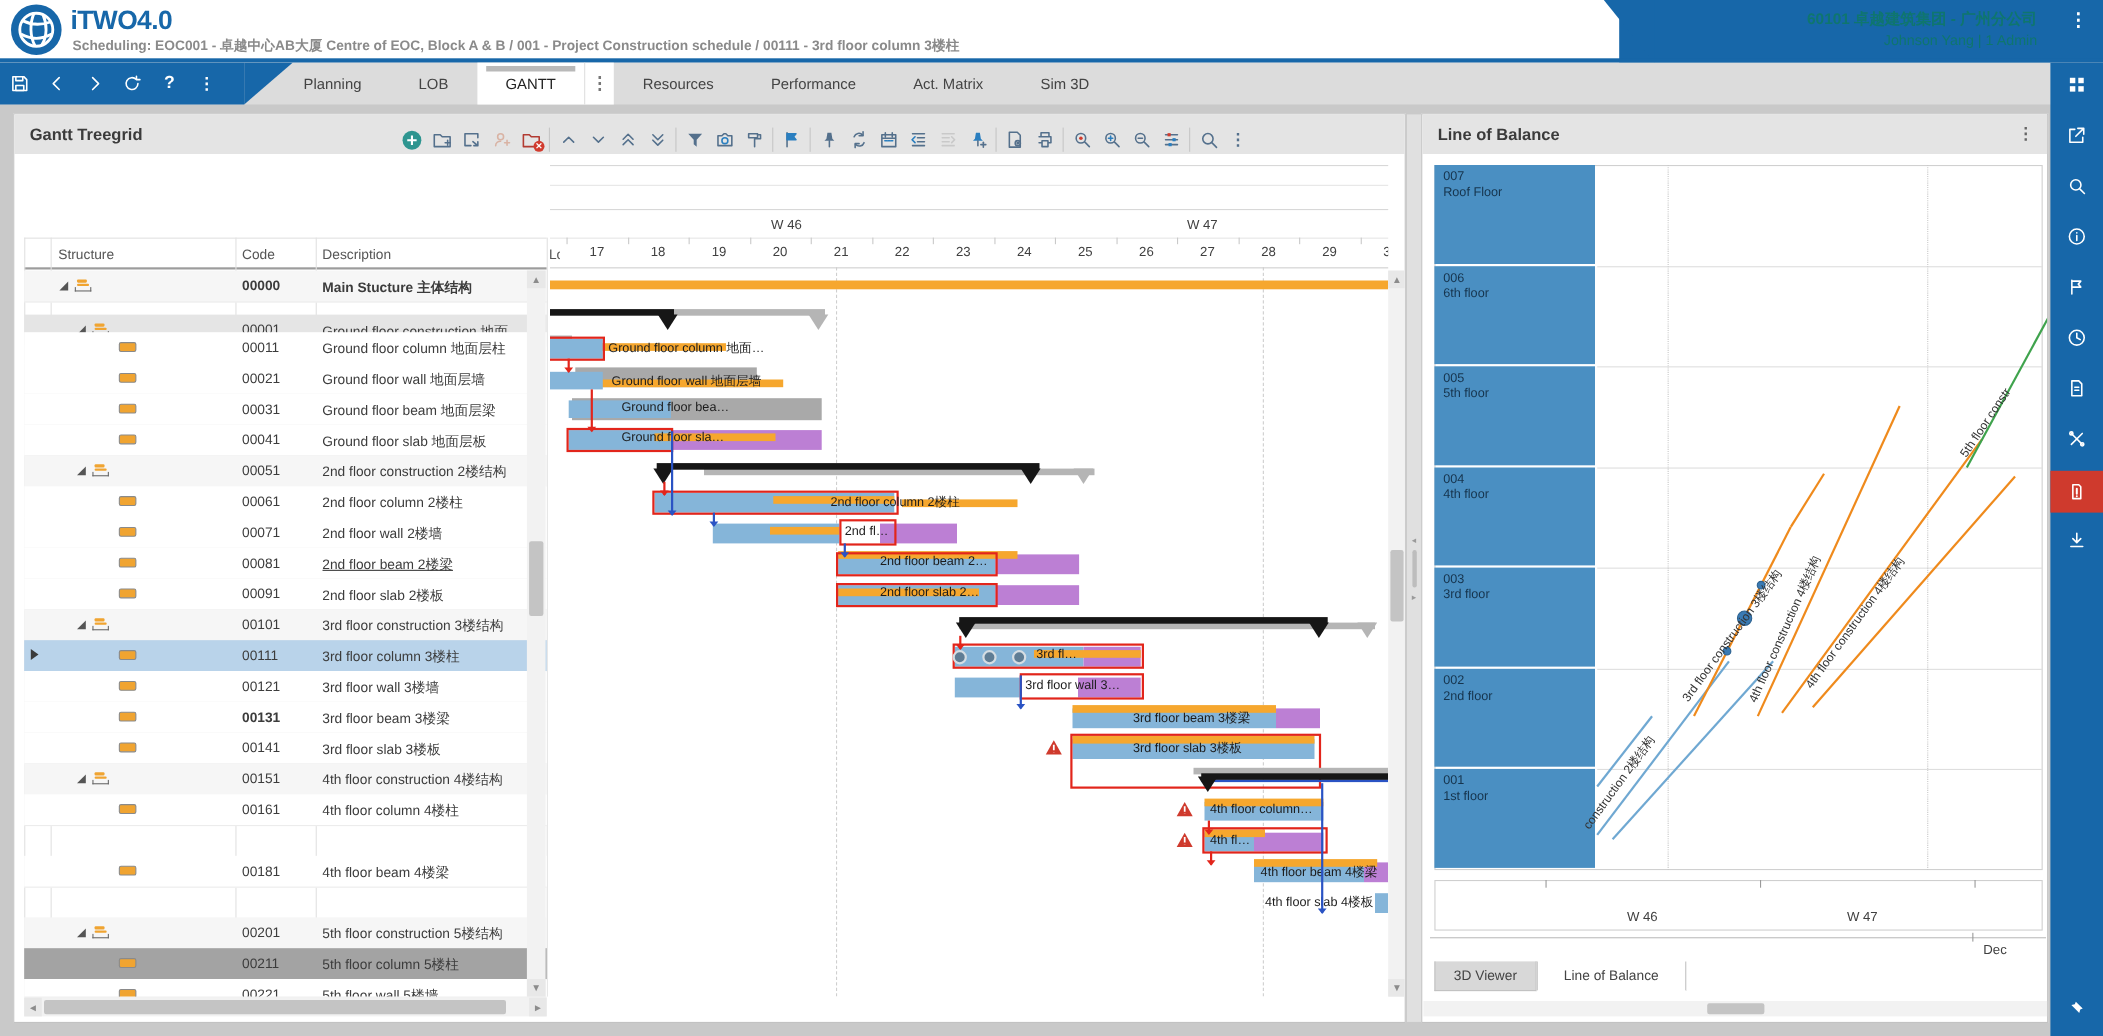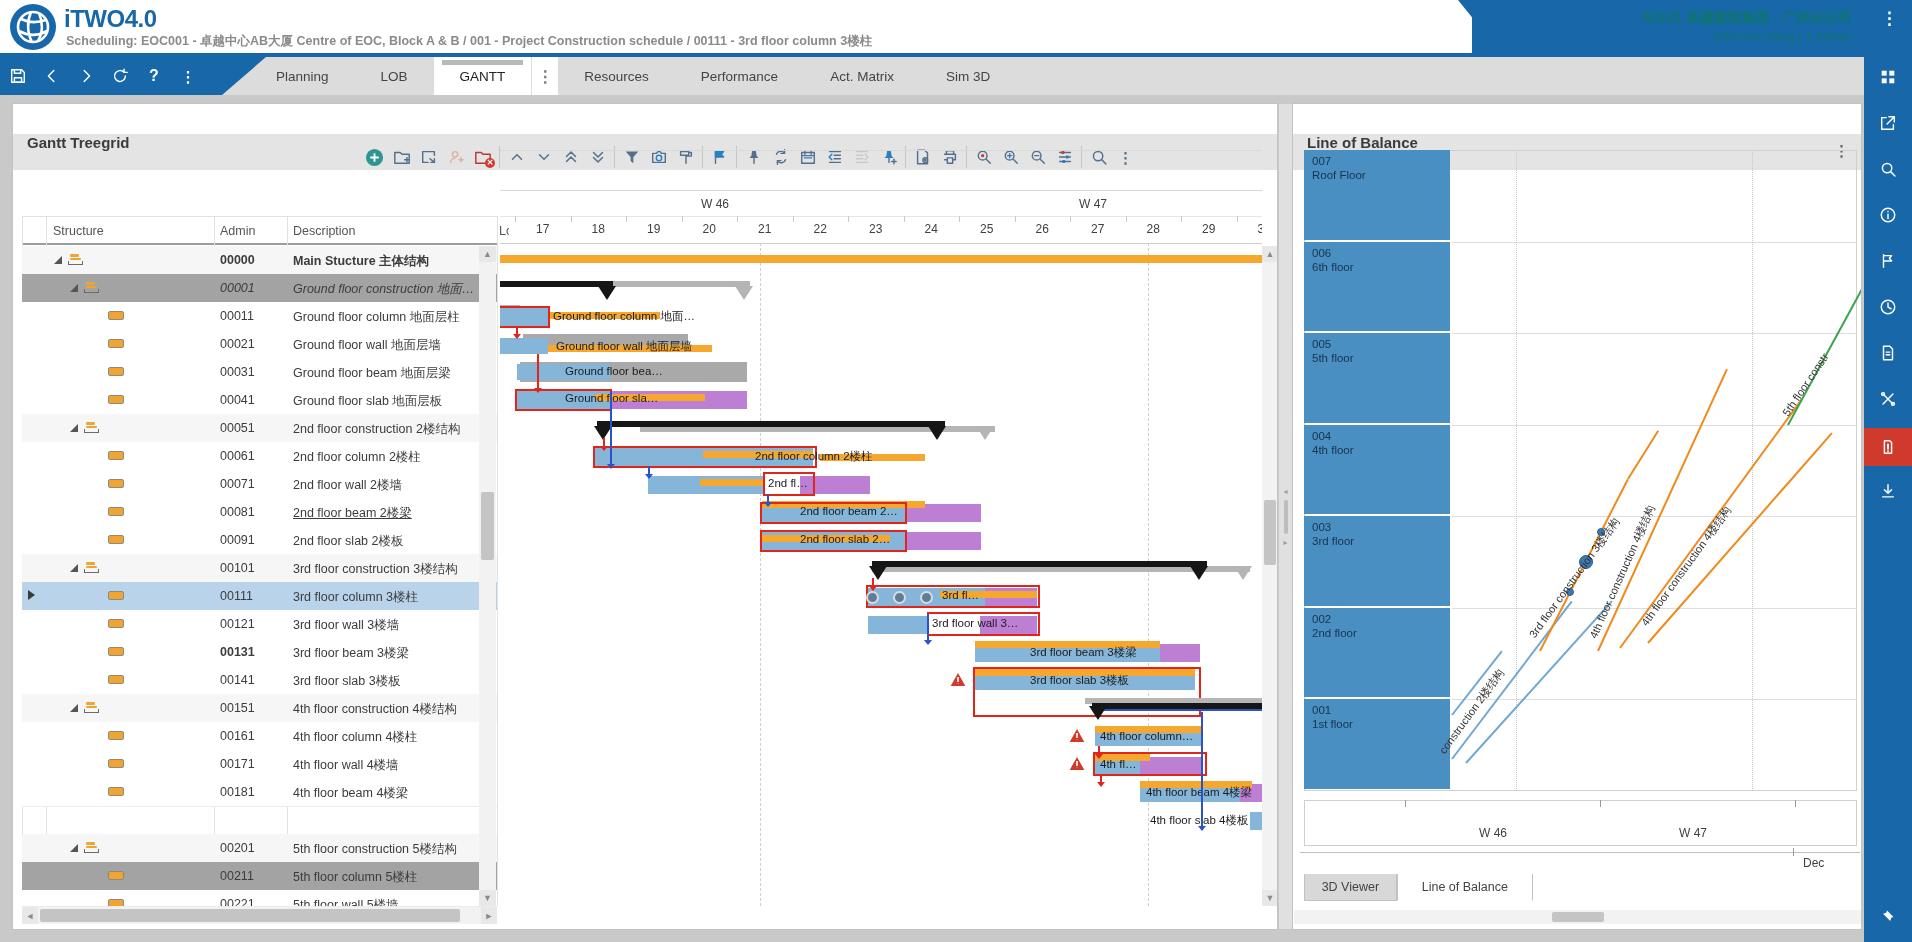--- a/index.html
+++ b/index.html
@@ -28,21 +28,21 @@
   .mb-icons{position:absolute;left:8px;top:0;height:38px;display:flex;align-items:center;gap:14px;color:#fff;}
   .mb-icons .ic{width:20px;height:20px;display:flex;align-items:center;justify-content:center;cursor:pointer;}
   .tabs{position:absolute;left:250px;top:0;height:38px;display:flex;align-items:stretch;}
   .tab{padding:0 26px;display:flex;align-items:center;font-size:13.5px;color:#444;cursor:pointer;position:relative;}
   .tab.active{background:#fff;color:#222;}
   .tab.active::before{content:"";position:absolute;left:8px;right:8px;top:3px;height:5px;background:#b9b9b9;}
   .tab-dots{width:26px;display:flex;align-items:center;justify-content:center;background:#fff;color:#777;
      font-weight:bold;border-left:1px solid #ddd;cursor:pointer;}
   
   .panel{position:absolute;background:#fff;border:1px solid #c2c2c2;box-sizing:border-box;}
-  .panel-hd{position:absolute;left:0;top:0;right:0;height:36px;background:#e4e4e4;display:flex;align-items:flex-start;margin-top:30px;}
+  .panel-hd{position:absolute;left:0;top:0;right:0;height:36px;background:#e4e4e4;display:flex;align-items:center;}
   .panel-title{font-size:15px;font-weight:bold;color:#3b3b3b;padding-left:14px;white-space:nowrap;}
   .tb{display:flex;align-items:center;height:36px;}
   .tb .ic{width:27px;height:26px;display:flex;align-items:center;justify-content:center;cursor:pointer;color:#54708c;}
   .tb .sep{width:1px;height:22px;background:#c6c6c6;margin:0 3px;}
   
   .gridline{position:absolute;background:#e2e2e2;}
   .hdr-cell{position:absolute;top:0;font-size:12.5px;color:#555;}
   .trow-bg{position:absolute;left:0;}
   .tcell{position:absolute;font-size:12.5px;color:#3c3c3c;white-space:nowrap;overflow:hidden;}
   .sum-icon{position:absolute;width:15px;height:11px;}
@@ -389,34 +389,34 @@
         <div class="gridline" style="left: 487px; top: 76px; width: 762px; height: 1px; background: rgb(230, 230, 230);"></div>
         <div class="gridline" style="left: 487px; top: 103px; width: 762px; height: 1px; background: rgb(207, 207, 207);"></div>
         <div class="gridline" style="left: 9px; top: 76px; width: 475px; height: 1px;"></div>
         <div class="gridline" style="left: 9px; top: 103px; width: 475px; height: 2px; background: rgb(156, 156, 156);"></div>
         <div class="gridline" style="left: 9px; top: 76px; width: 1px; height: 690px;"></div>
         <div class="gridline" style="left: 33px; top: 76px; width: 1px; height: 690px;"></div>
         <div class="gridline" style="left: 201px; top: 76px; width: 1px; height: 690px;"></div>
         <div class="gridline" style="left: 274px; top: 76px; width: 1px; height: 690px;"></div>
         <div class="gridline" style="left: 484px; top: 76px; width: 1px; height: 690px;"></div>
         <div class="hdr-cell" style="left: 40px; top: 84px;">Structure</div>
-        <div class="hdr-cell" style="left: 207px; top: 84px;">Admin</div>
+        <div class="hdr-cell" style="left: 207px; top: 84px;">Code</div>
         <div class="hdr-cell" style="left: 280px; top: 84px;">Description</div>
         <div class="hdr-cell" style="left: 486px; top: 84px; width: 10px; overflow: hidden;">Lo</div>
         <div class="trow-bg" style="left: 9px; top: 106px; width: 475px; height: 28px; background: rgb(246, 246, 246); border-bottom: 1px solid rgb(236, 236, 236); overflow: hidden; cursor: pointer;">
           <div class="exp" style="left: 32px; top: 10px;"></div>
           <div class="sum-icon" style="left: 46px; top: 8px;">
             <i style="top:0;width:9px"></i>
             <i style="top:3.5px;width:11px"></i>
             <u></u>
           </div>
           <div class="tcell" style="left: 198px; top: 7px; font-weight: bold;">00000</div>
           <div class="tcell" style="left: 271px; top: 7px; width: 200px; font-weight: bold;">Main Stucture 主体结构</div>
         </div>
-        <div class="trow-bg" style="left: 9px; top: 134px; width: 475px; height: 28px; background: #a3a3a3; border-bottom: 1px solid rgb(236, 236, 236); overflow: hidden; cursor: pointer; font-style: italic;">
+        <div class="trow-bg" style="left: 9px; top: 146px; width: 475px; height: 28px; background: #e5e5e5; border-bottom: 1px solid rgb(236, 236, 236); overflow: hidden; cursor: pointer;">
           <div class="exp" style="left: 48px; top: 10px;"></div>
           <div class="sum-icon" style="left: 62px; top: 8px;">
             <i style="top:0;width:9px"></i>
             <i style="top:3.5px;width:11px"></i>
             <u></u>
           </div>
           <div class="tcell" style="left: 198px; top: 7px; font-weight: normal;">00001</div>
           <div class="tcell" style="left: 271px; top: 7px; width: 200px; font-weight: normal;">Ground floor construction 地面…</div>
         </div>
         <div class="trow-bg" style="left: 9px; top: 162px; width: 475px; height: 28px; background: rgb(255, 255, 255); border-bottom: 1px solid rgb(236, 236, 236); overflow: hidden; cursor: pointer;">
@@ -507,25 +507,20 @@
             <i style="top:3.5px;width:11px"></i>
             <u></u>
           </div>
           <div class="tcell" style="left: 198px; top: 7px; font-weight: normal;">00151</div>
           <div class="tcell" style="left: 271px; top: 7px; width: 200px; font-weight: normal;">4th floor construction 4楼结构</div>
         </div>
         <div class="trow-bg" style="left: 9px; top: 582px; width: 475px; height: 28px; background: rgb(255, 255, 255); border-bottom: 1px solid rgb(236, 236, 236); overflow: hidden; cursor: pointer;">
           <div class="task-icon" style="left: 86px; top: 9px;"></div>
           <div class="tcell" style="left: 198px; top: 7px; font-weight: normal;">00161</div>
           <div class="tcell" style="left: 271px; top: 7px; width: 200px; font-weight: normal;">4th floor column 4楼柱</div>
-        </div>
-        <div class="trow-bg" style="left: 9px; top: 610px; width: 475px; height: 28px; background: rgb(255, 255, 255); border-bottom: 1px solid rgb(236, 236, 236); overflow: hidden; cursor: pointer;">
-          <div class="task-icon" style="left: 86px; top: 9px;"></div>
-          <div class="tcell" style="left: 198px; top: 7px; font-weight: normal;">00171</div>
-          <div class="tcell" style="left: 271px; top: 7px; width: 200px; font-weight: normal;">4th floor wall 4楼墙</div>
         </div>
         <div class="trow-bg" style="left: 9px; top: 638px; width: 475px; height: 28px; background: rgb(255, 255, 255); border-bottom: 1px solid rgb(236, 236, 236); overflow: hidden; cursor: pointer;">
           <div class="task-icon" style="left: 86px; top: 9px;"></div>
           <div class="tcell" style="left: 198px; top: 7px; font-weight: normal;">00181</div>
           <div class="tcell" style="left: 271px; top: 7px; width: 200px; font-weight: normal;">4th floor beam 4楼梁</div>
         </div>
         <div class="trow-bg" style="left: 9px; top: 694px; width: 475px; height: 28px; background: rgb(246, 246, 246); border-bottom: 1px solid rgb(236, 236, 236); overflow: hidden; cursor: pointer;">
           <div class="exp" style="left: 48px; top: 10px;"></div>
           <div class="sum-icon" style="left: 62px; top: 8px;">
             <i style="top:0;width:9px"></i>

